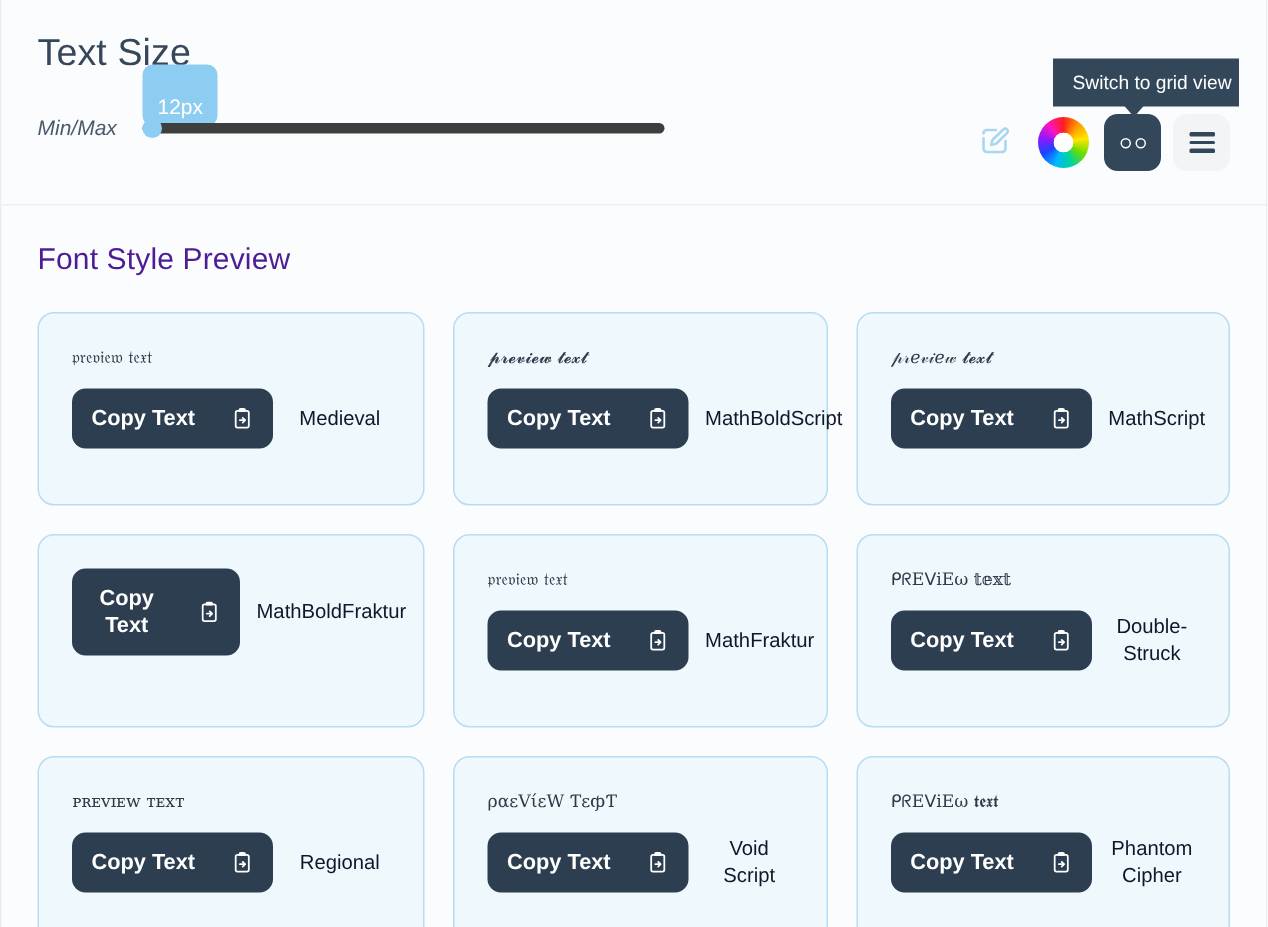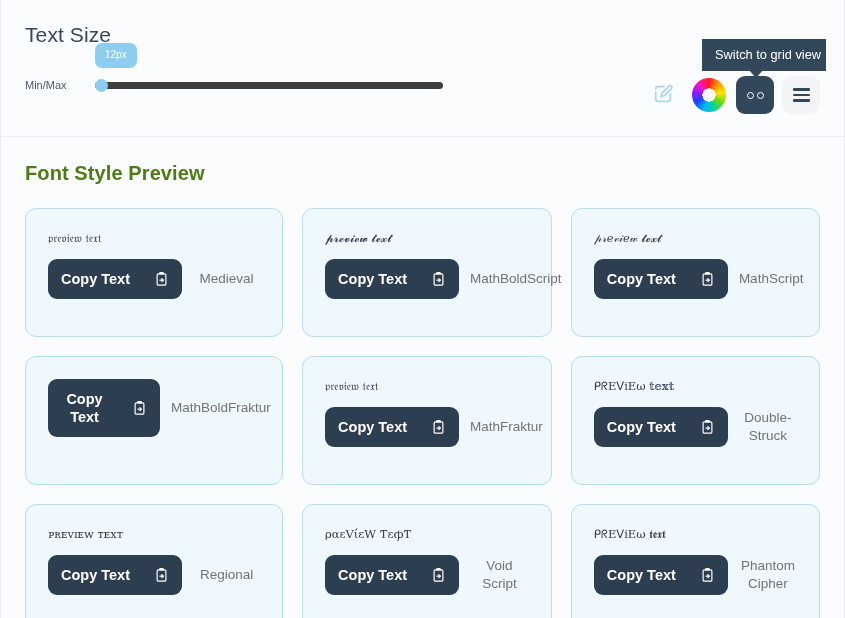--- a/index.html
+++ b/index.html
@@ -27,40 +27,41 @@
   .header {
     padding: 22px 24px 18px 24px;
     border-bottom: 1px solid #eceff3;
     background: #fbfcfd;
     flex: 0 0 auto;
     position: relative;
     height: 137px;
   }
 
   .section-title {
-    font-size: 21px;
+    font-size: 25px;
     color: #37475a;
     font-weight: 400;
     letter-spacing: .1px;
     line-height: 26px;
   }
 
   .slider-row {
     display: flex;
     align-items: center;
     margin-top: 29px;
     position: relative;
   }
 
   .slider-label {
-    font-size: 11px;
+    font-size: 14px;
     color: #4a5a6c;
     width: 70px;
     flex: 0 0 70px;
     line-height: 16px;
+    font-style: italic;
   }
 
   .slider-wrap {
     position: relative;
     width: 350px;
     height: 14px;
     flex: 0 0 350px;
   }
 
   .slider-track {
@@ -83,22 +84,22 @@
     background: #8ecdf2;
     cursor: pointer;
   }
 
   .slider-bubble {
     position: absolute;
     left: 0px;
     top: -35px;
     background: #8ecdf2;
     color: #ffffff;
-    font-size: 10px;
-    padding: 5px 10px 6px 10px;
+    font-size: 14px;
+    padding: 21px 10px 6px 10px;
     border-radius: 7px;
     line-height: 14px;
     white-space: nowrap;
     text-align: right;
   }
 
   
   .toolbar {
     position: absolute;
     right: 24px;
@@ -170,22 +171,22 @@
 
   
   .main {
     flex: 1 1 auto;
     padding: 24px 24px 0 24px;
     overflow: hidden;
   }
 
   .main-title {
     font-size: 20px;
-    color: #4d7c0f;
-    font-weight: 700;
+    color: #4c1d95;
+    font-weight: 400;
     line-height: 25px;
     margin-bottom: 22px;
     letter-spacing: .1px;
   }
 
   .grid {
     display: grid;
     grid-template-columns: repeat(3, 1fr);
     column-gap: 19px;
     row-gap: 19px;
@@ -236,21 +237,21 @@
     flex: 0 0 auto;
   }
   .copy-btn .lbl { display: block; }
   .copy-btn.narrow { max-width: 112px; }
   .copy-btn.narrow .lbl { white-space: normal; text-align: center; }
 
   .copy-ico { flex: 0 0 auto; display: block; }
 
   .style-name {
     font-size: 13.5px;
-    color: #737373;
+    color: #0f172a;
     line-height: 18px;
     flex: 1 1 auto;
   }
   .style-name.center { text-align: center; }
 </style>
 </head>
 <body>
 
 <div class="app">
 

